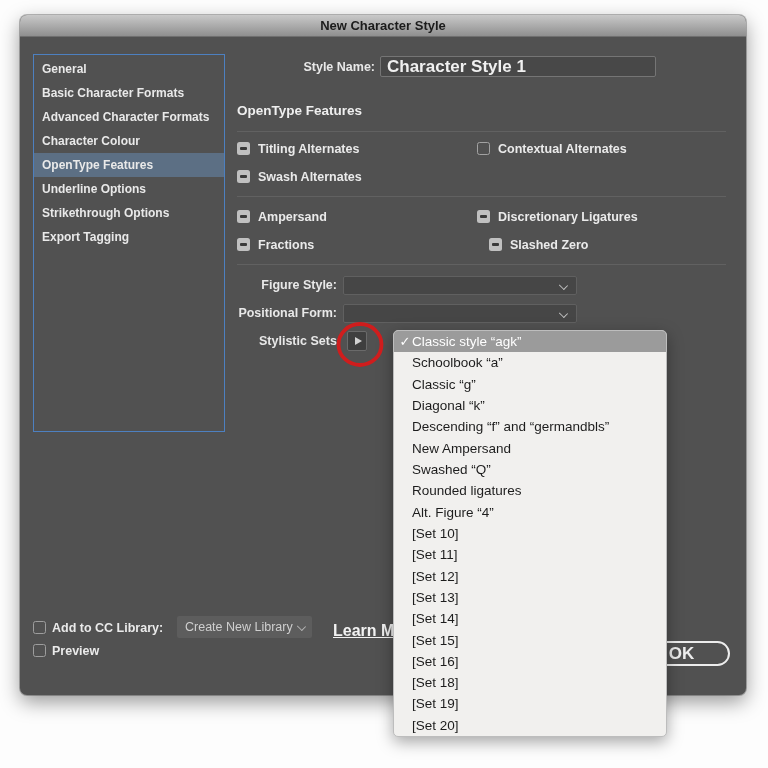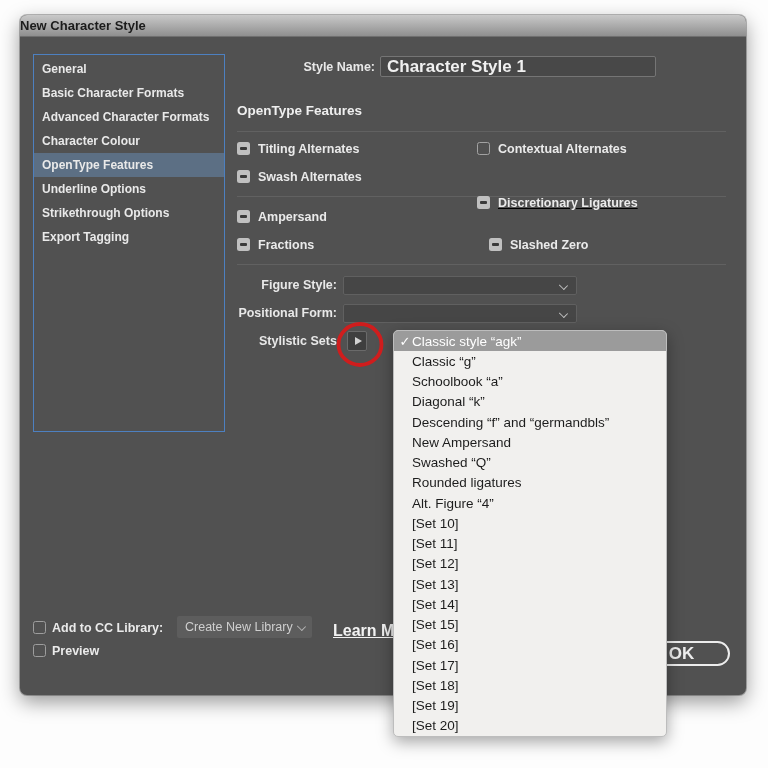--- a/index.html
+++ b/index.html
@@ -6,21 +6,21 @@
   html,body { width:768px; height:768px; }
   body { font-family:"Liberation Sans", sans-serif; background:#fdfdfd; position:relative; overflow:hidden; }
 
   .stage { position:absolute; inset:0; }
 
   
   .dialog { position:absolute; left:20px; top:15px; width:726px; height:680px;
     background:#515151; border-radius:7px; box-shadow:0 7px 20px rgba(0,0,0,.40), 0 0 0 1px rgba(0,0,0,.25); }
   .titlebar { position:absolute; left:0; top:0; width:100%; height:22px;
     background:linear-gradient(#c9c9c9,#8f8f8f); border-radius:7px 7px 0 0;
-    display:flex; align-items:center; 
+    display:flex; align-items:center; justify-content:center;
     color:#1c1c1c; font-size:13px; font-weight:700; border-bottom:1px solid #6f6f6f; }
 
   
   .sidebar { position:absolute; left:13px; top:39px; width:192px; height:378px;
     border:1px solid #4d80c0; padding-top:2px;text-align:right; }
   .side-item { height:24px; display:flex; align-items:center; padding-left:8px;
     color:#e9e9e9; font-size:12px; font-weight:700; cursor:default; }
   .side-item.selected { background:#5c6f84; }
 
   
@@ -111,21 +111,21 @@
     </div>
     <div class="cbrow" style="left:217px; top:155px;">
       <span class="cb ind"></span>
       <span class="cblabel">Swash Alternates</span>
     </div>
     <div class="divider" style="top:181px;"></div>
     <div class="cbrow" style="left:217px; top:195px;">
       <span class="cb ind"></span>
       <span class="cblabel">Ampersand</span>
     </div>
-    <div class="cbrow" style="left:457px; top:181px;text-decoration:underline;">
+    <div class="cbrow" style="left:457px; top:195px;">
       <span class="cb ind"></span>
       <span class="cblabel">Discretionary Ligatures</span>
     </div>
     <div class="cbrow" style="left:217px; top:223px;">
       <span class="cb ind"></span>
       <span class="cblabel">Fractions</span>
     </div>
     <div class="cbrow" style="left:457px; top:223px;margin-left:12px;">
       <span class="cb ind"></span>
       <span class="cblabel">Slashed Zero</span>
@@ -159,36 +159,35 @@
     <div class="f-lbl" style="left:32px; top:629px;">Preview</div>
 
     <div class="ok-btn">OK</div>
   </div>
 
   <div class="menu">
     <div class="menu-item selected">
       <span class="check">✓</span>
       <span>Classic style “agk”</span>
     </div>
+    <div class="menu-item">Schoolbook “a”</div>
     <div class="menu-item">Classic “g”</div>
-    <div class="menu-item">Schoolbook “a”</div>
     <div class="menu-item">Diagonal “k”</div>
     <div class="menu-item">Descending “f” and “germandbls”</div>
     <div class="menu-item">New Ampersand</div>
     <div class="menu-item">Swashed “Q”</div>
     <div class="menu-item">Rounded ligatures</div>
     <div class="menu-item">Alt. Figure “4”</div>
     <div class="menu-item">[Set 10]</div>
     <div class="menu-item">[Set 11]</div>
     <div class="menu-item">[Set 12]</div>
     <div class="menu-item">[Set 13]</div>
     <div class="menu-item">[Set 14]</div>
     <div class="menu-item">[Set 15]</div>
     <div class="menu-item">[Set 16]</div>
-    <div class="menu-item">[Set 17]</div>
     <div class="menu-item">[Set 18]</div>
     <div class="menu-item">[Set 19]</div>
     <div class="menu-item">[Set 20]</div>
   </div>
 
   <svg class="anno" viewBox="0 0 50 50">
     <ellipse cx="25" cy="24.5" rx="21.5" ry="20.5" fill="none" stroke="#cf1d1d" stroke-width="3.8"></ellipse>
   </svg>
 
 </div>

